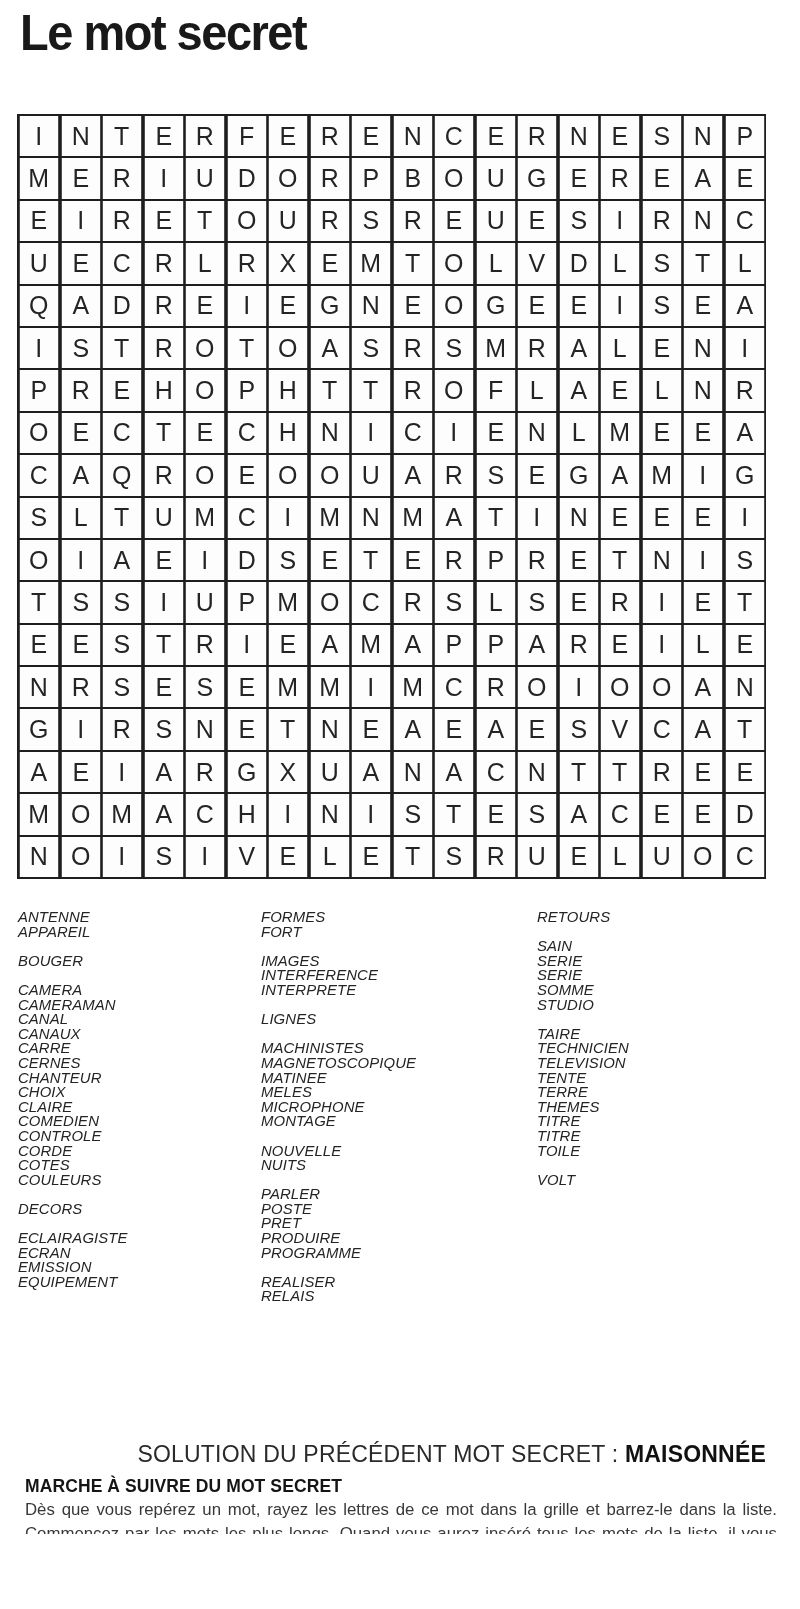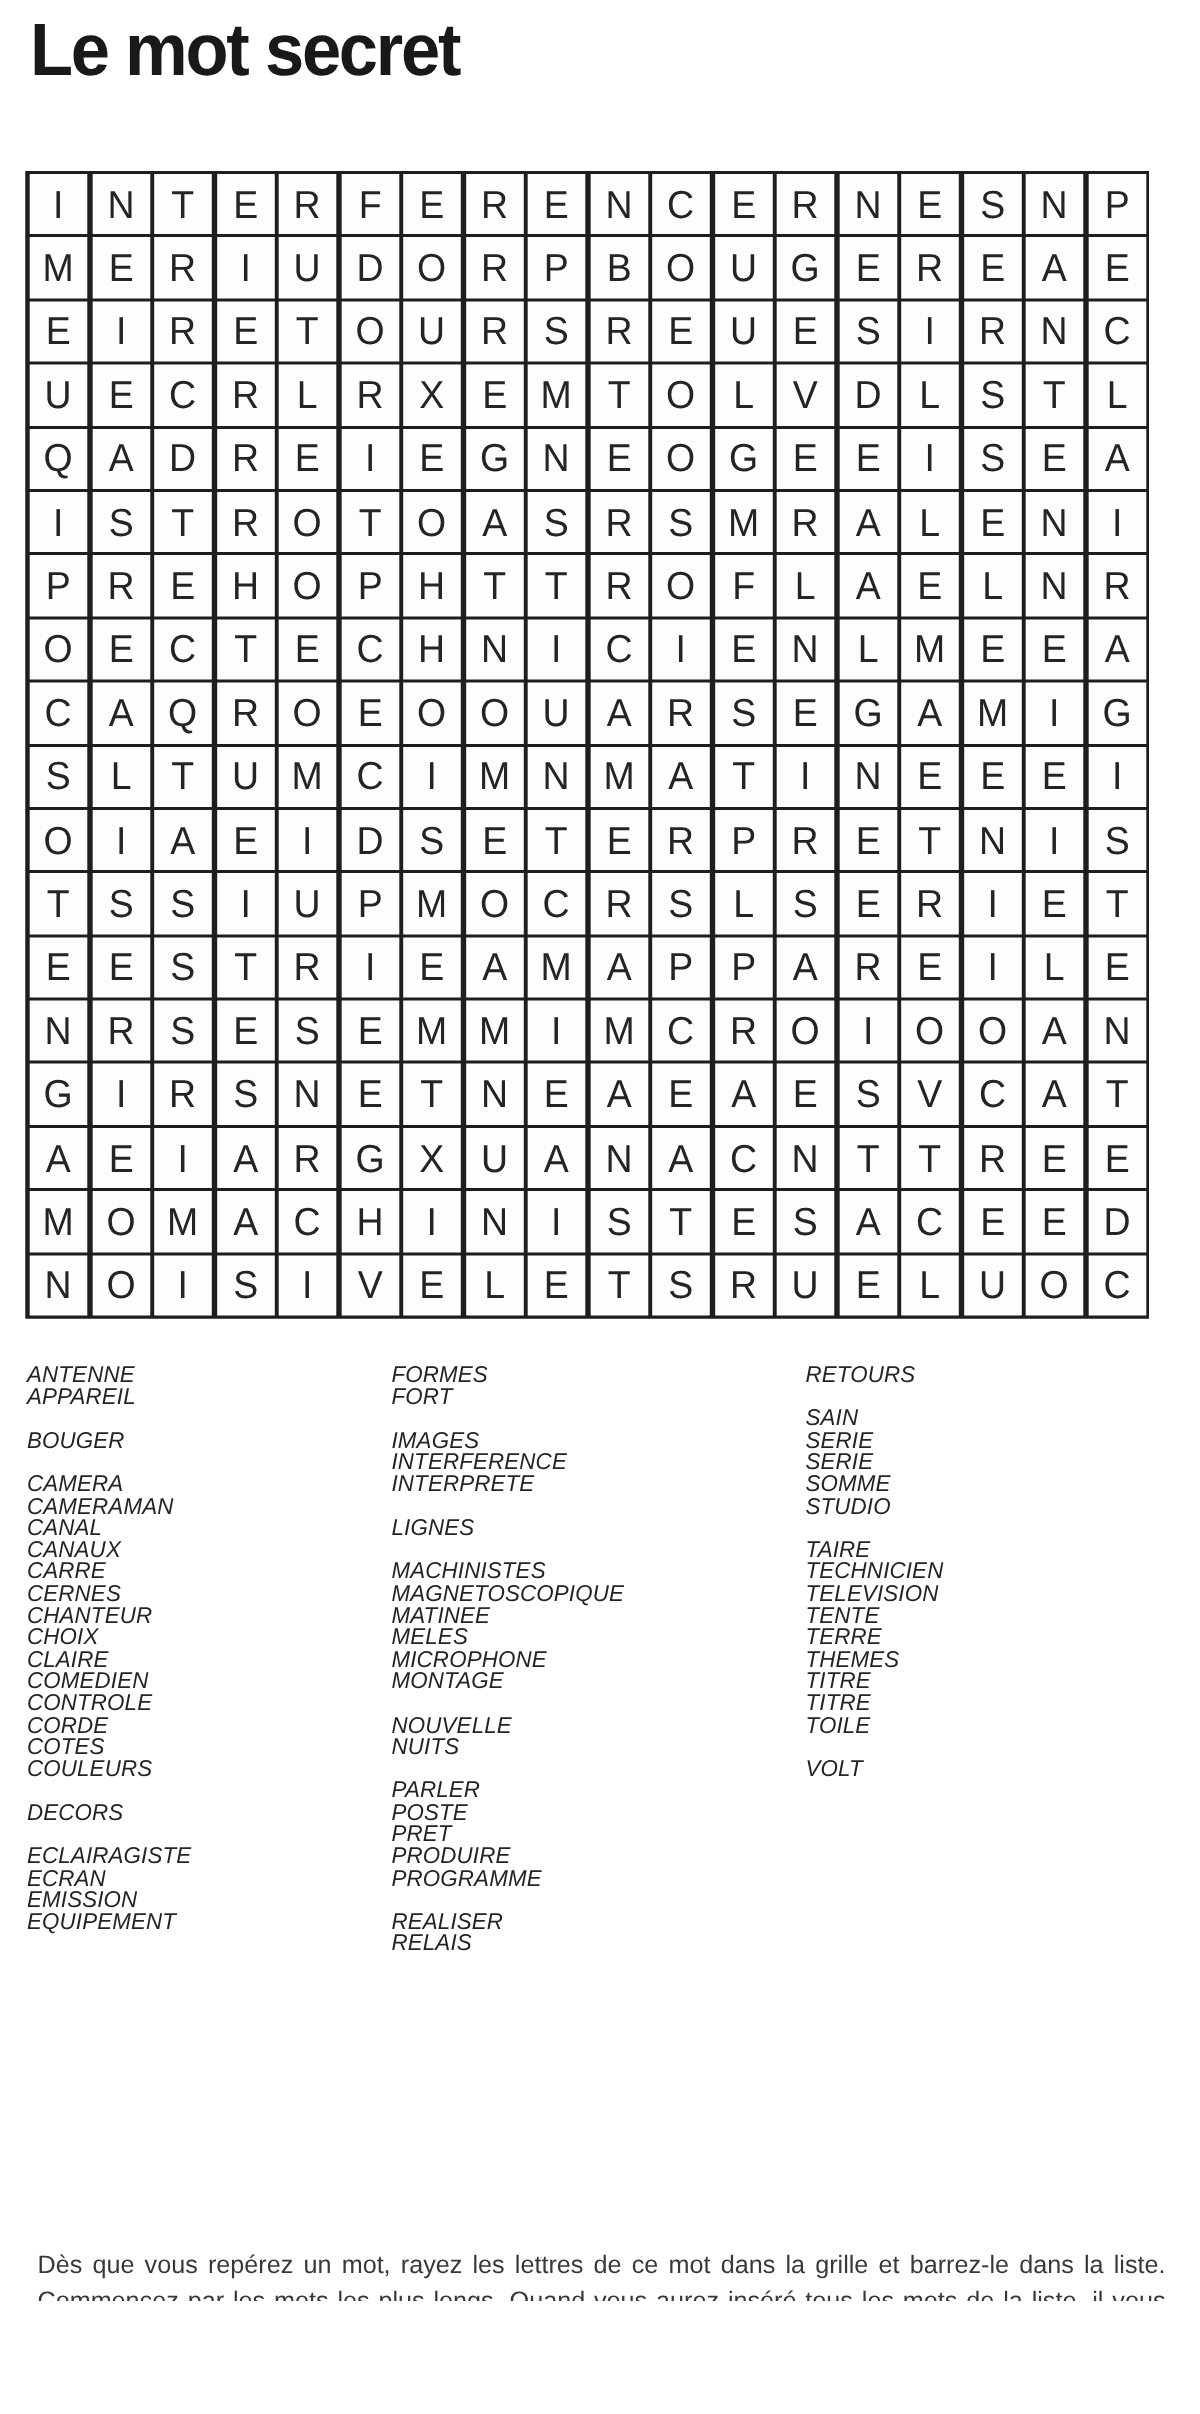--- a/index.html
+++ b/index.html
@@ -504,17 +504,19 @@
         <div class="word">TERRE</div>
         <div class="word">THEMES</div>
         <div class="word">TITRE</div>
         <div class="word">TITRE</div>
         <div class="word">TOILE</div>
         <div class="word gap"></div>
         <div class="word">VOLT</div>
       </div>
   </div>
 
-
+  <div class="solution-line"><span>SOLUTION DU PRÉCÉDENT MOT SECRET : </span><b>MAISONNÉE</b></div>
+
+  <div class="howto-heading">MARCHE À SUIVRE DU MOT SECRET</div>
 
   <p class="howto-body">Dès que vous repérez un mot, rayez les lettres de ce mot dans la grille et barrez-le dans la liste. Commencez par les mots les plus longs. Quand vous aurez inséré tous les mots de la liste, il vous restera les lettres formant le mot secret. Pour former un mot, les lettres peuvent se suivre soit horizontalement, verticalement ou en diagonale, de droite à gauche ou de gauche à droite. Une même lettre peut servir pour plusieurs mots.</p>
 
 </div>
 
 </body></html>

